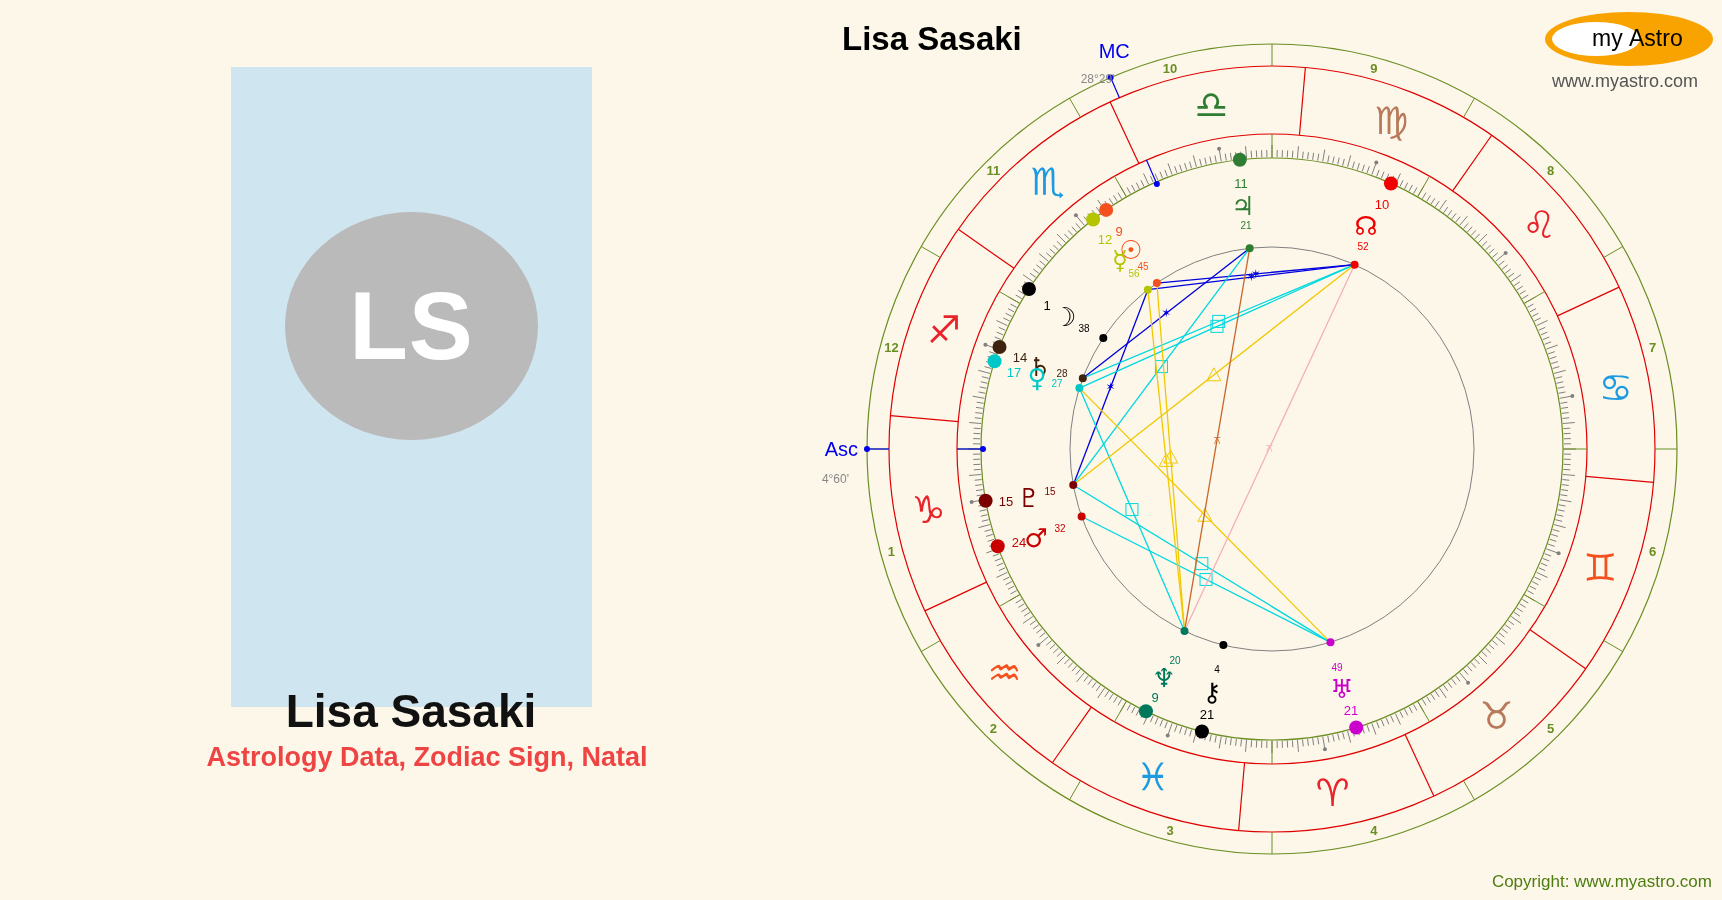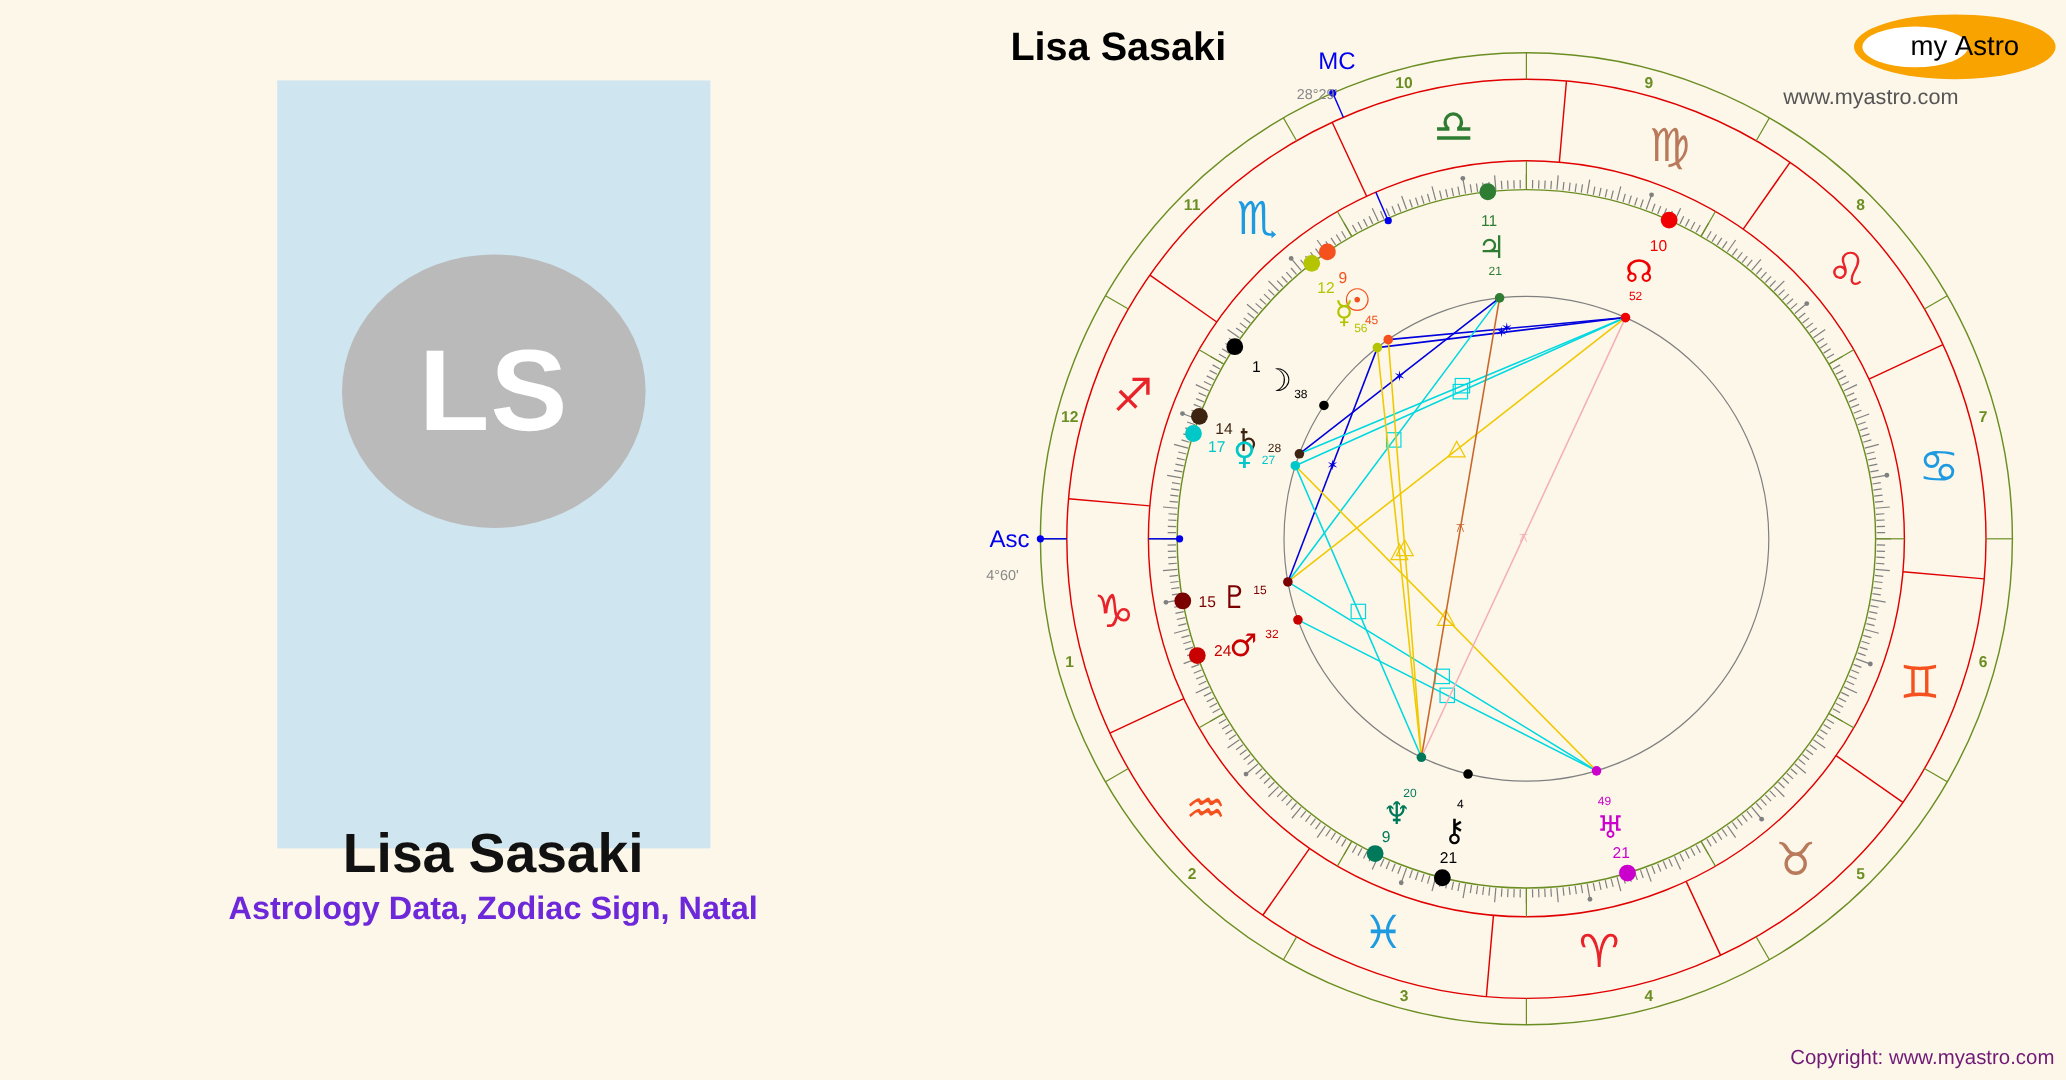--- a/index.html
+++ b/index.html
@@ -1,25 +1,25 @@
 <!DOCTYPE html>
 <html><head>
 <meta charset="utf-8">
 <style>
   html,body{margin:0;padding:0;}
   body{width:1722px;height:900px;background:#fdf7ea;position:relative;overflow:hidden;font-family:"Liberation Sans","DejaVu Sans",sans-serif;}
   .photo-box{position:absolute;left:231px;top:67px;width:361px;height:640px;background:#cfe6f0;}
   .avatar{position:absolute;left:54px;top:145px;width:253px;height:228px;border-radius:50%;background:#bababa;display:flex;align-items:center;justify-content:center;}
   .avatar-initials{color:#fff;font-weight:bold;font-size:96px;letter-spacing:1px;font-family:"Liberation Sans",sans-serif;}
   .person-name{position:absolute;left:0;width:822px;top:684px;text-align:center;font-weight:bold;font-size:46px;color:#111;}
-  .person-sub{position:absolute;left:0;width:822px;top:742px;text-align:center;font-weight:bold;font-size:27px;line-height:30px;color:#6d28d9;}
+  .person-sub{position:absolute;left:16px;width:822px;top:742px;text-align:center;font-weight:bold;font-size:27px;line-height:30px;color:#ef4444;}
   .chart-title{position:absolute;left:842px;top:20px;font-weight:bold;font-size:33px;color:#000;}
   .logo{position:absolute;left:1544px;top:11px;width:170px;height:56px;}
-  .logo-url{position:absolute;left:1486px;top:71px;font-size:18px;color:#555;}
-  .copyright{position:absolute;right:10px;top:872px;font-size:17px;color:#701a75;}
+  .logo-url{position:absolute;left:1552px;top:71px;font-size:18px;color:#555;}
+  .copyright{position:absolute;right:10px;top:872px;font-size:17px;color:#4d7c0f;}
   svg.chart{position:absolute;left:0;top:0;}
 </style>
 </head>
 <body>
 
 <div class="photo-box">
   <div class="avatar">
     <span class="avatar-initials">LS</span>
   </div>
 </div>

